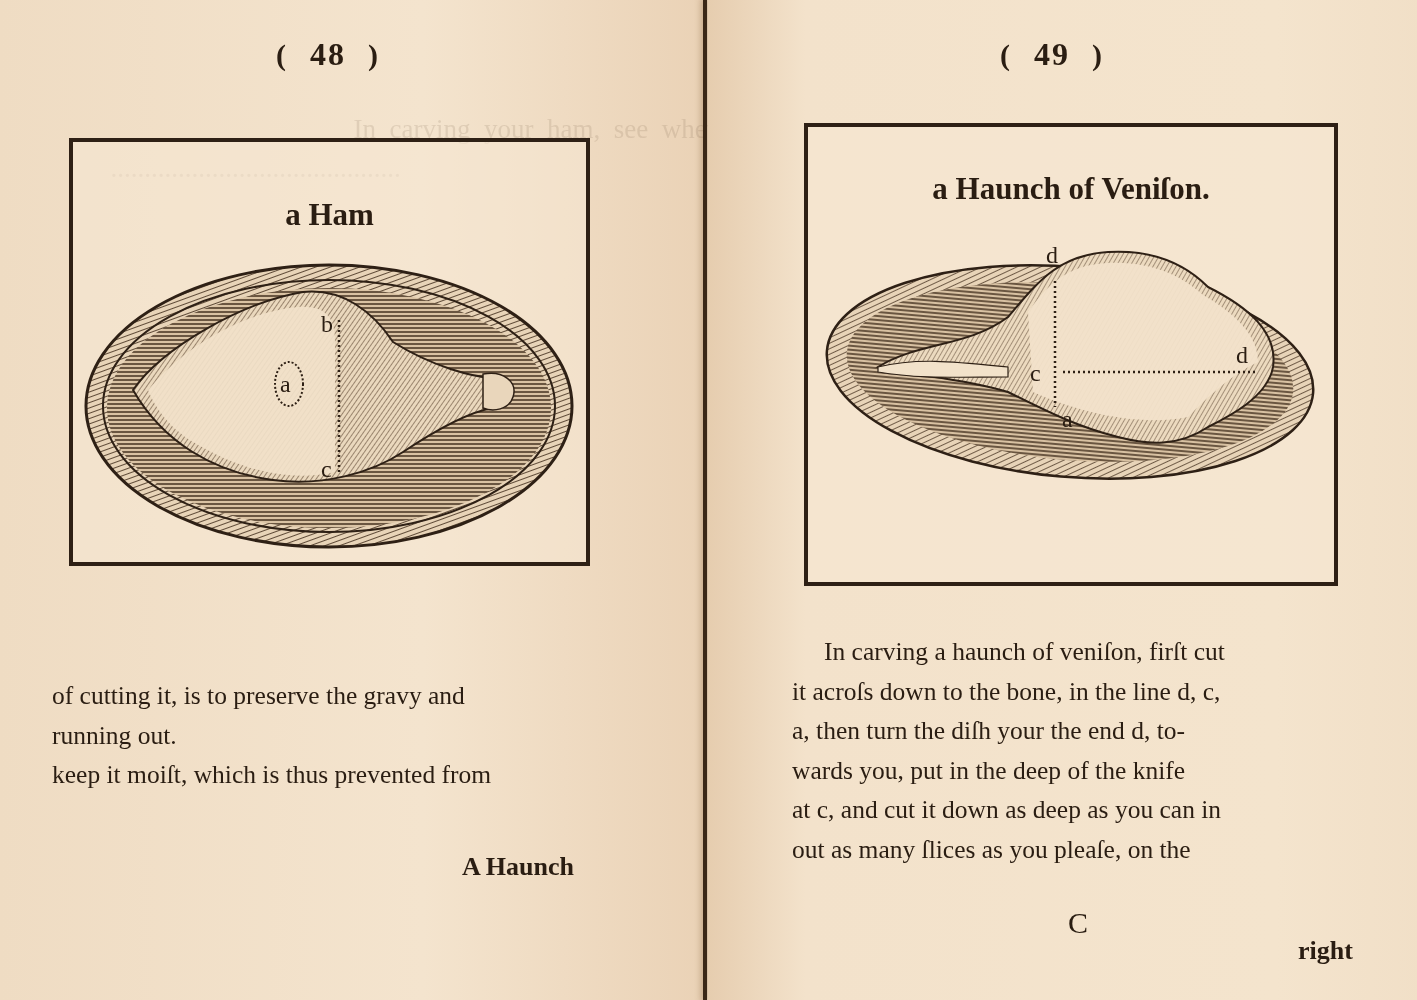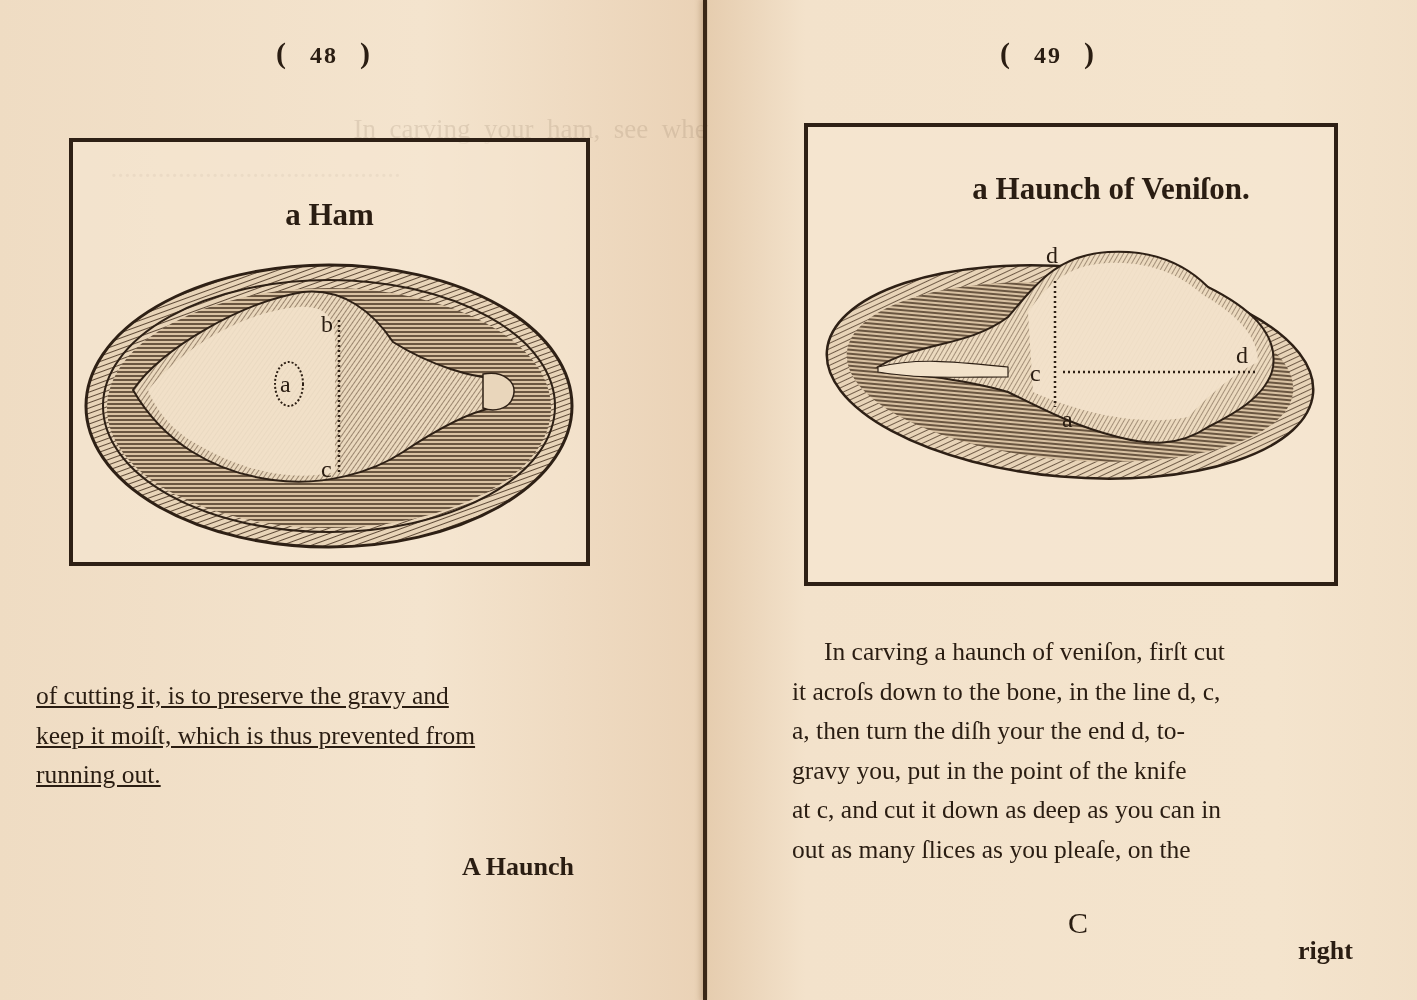--- a/index.html
+++ b/index.html
@@ -24,21 +24,21 @@
       background: #3a2716;
       box-shadow: 0 0 6px 2px rgba(120,80,40,0.35);
     }
     .ghost {
       position: absolute; color: rgba(90,70,50,0.13); font-size: 27px;
       line-height: 38.5px; white-space: pre; pointer-events: none;
     }
     .folio {
       position: absolute; font-size: 30px; font-weight: bold; letter-spacing: 2px;
     }
-    .folio .num { font-size: 24px; margin: 0 22px; }
+    .folio .num { font-size: 32px; margin: 0 22px; }
     .plate {
       position: absolute; border: 4px solid #2e2015; box-sizing: border-box;
       background: rgba(246,232,212,0.55);
     }
     .plate-title {
       position: absolute; width: 100%; text-align: center;
       font-size: 31px; font-weight: bold; color: #2a1d12;
     }
     .plate svg { position: absolute; left: 0; top: 0; }
     .body-text {
@@ -96,38 +96,38 @@
 
         <line x1="266" y1="178" x2="266" y2="330" stroke="#2e2015" stroke-width="2.5" stroke-dasharray="2 3"></line>
 
         <ellipse cx="216" cy="242" rx="14" ry="22" fill="none" stroke="#2e2015" stroke-width="2" stroke-dasharray="2 2"></ellipse>
         <text class="lbl" x="207" y="250">a</text>
         <text class="lbl" x="248" y="190">b</text>
         <text class="lbl" x="248" y="335">c</text>
       </svg>
     </div>
 
-    <div class="body-text" style="left:36px; top:676px; width:542px;text-decoration:underline;">
+    <div class="body-text" style="left:52px; top:676px; width:542px;">
       <p>of cutting it, is to preserve the gravy and</p>
+      <p style="text-align:left;">running out.</p>
       <p>keep it moiſt, which is thus prevented from</p>
-      <p style="text-align:left;">running out.</p>
     </div>
 
     <div class="catch" style="left:462px; top:852px;">A Haunch</div>
   </div>
 
   <div class="gutter"></div>
 
   <div class="page right">
     <div class="folio" style="left:292px; top:36px;">
       <span>(</span><span class="num">49</span><span>)</span>
     </div>
 
     <div class="plate" style="left:96px; top:123px; width:534px; height:463px;">
-      <div class="plate-title" style="top:44px;padding-left:40px;">a Haunch of Veniſon.</div>
+      <div class="plate-title" style="top:44px;">a Haunch of Veniſon.</div>
       <svg width="526" height="455" viewBox="0 0 526 455">
         <defs>
           <pattern id="vH" width="4" height="4" patternUnits="userSpaceOnUse">
             <rect width="4" height="4" fill="#d8c1a2"></rect>
             <line x1="0" y1="2" x2="4" y2="2" stroke="#3a2716" stroke-width="1.4"></line>
           </pattern>
           <pattern id="vR" width="5" height="5" patternUnits="userSpaceOnUse" patternTransform="rotate(60)">
             <rect width="5" height="5" fill="#e8d4b8"></rect>
             <line x1="0" y1="0" x2="0" y2="5" stroke="#3a2716" stroke-width="1.4"></line>
           </pattern>
@@ -152,21 +152,21 @@
         <text class="lbl" x="428" y="236">d</text>
         <text class="lbl" x="222" y="254">c</text>
         <text class="lbl" x="254" y="300">a</text>
       </svg>
     </div>
 
     <div class="body-text" style="left:84px; top:632px; width:548px;">
       <p style="text-indent:32px;">In carving a haunch of veniſon, firſt cut</p>
       <p>it acroſs down to the bone, in the line d, c,</p>
       <p>a, then turn the diſh your the end d, to-</p>
-      <p>gravy you, put in the point of the knife</p>
+      <p>wards you, put in the deep of the knife</p>
       <p>at c, and cut it down as deep as you can in</p>
       <p>out as many ſlices as you pleaſe, on the</p>
     </div>
 
     <div class="sig" style="left:360px; top:906px;">C</div>
     <div class="catch" style="left:590px; top:936px;">right</div>
   </div>
 </div>
 
 </body></html>

